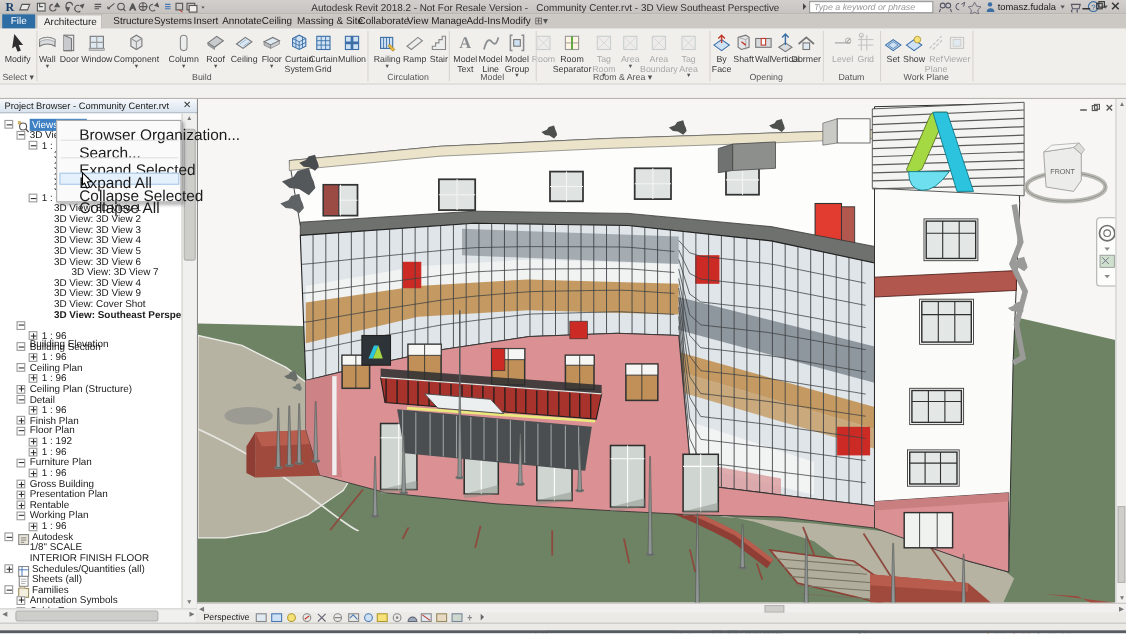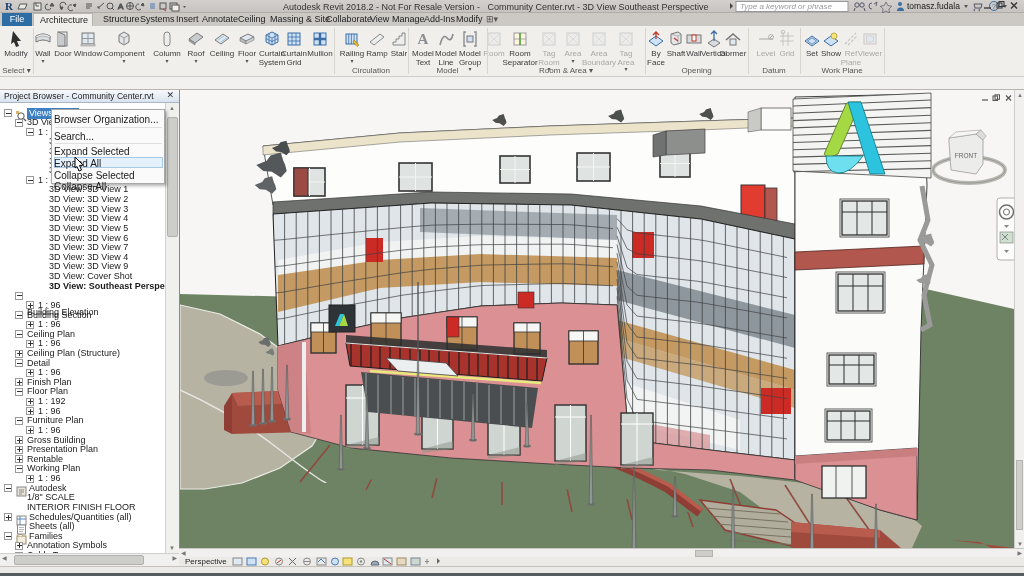--- a/index.html
+++ b/index.html
@@ -32,21 +32,21 @@
 #hscrollb .th { position:absolute; left:14px; top:1px; width:130px; height:10px; background:#cdcdca; border:1px solid #b0b0ae; border-radius:2px; }
 #viewport { position:absolute; left:179px; top:90px; width:835px; height:458px; background:#f7f6f4; border-left:1px solid #888; }
 #vpscroll { position:absolute; left:1014px; top:90px; width:10px; height:458px; background:#f1f0ee; border-left:1px solid #ccc; }
 #vpscroll .th { position:absolute; left:1px; top:370px; width:7px; height:70px; background:#cfcecb; border:1px solid #b5b4b1; }
 #hscroll { position:absolute; left:179px; top:548px; width:845px; height:9px; background:#f1f0ee; border-top:1px solid #c8c7c4; }
 #hscroll .th { position:absolute; left:516px; top:1px; width:18px; height:7px; background:#cfcecb; border:1px solid #b5b4b1; }
 #viewbar { position:absolute; left:179px; top:557px; width:845px; height:9px; background:#eceae7; font-size:8px; color:#222; }
 #status { position:absolute; left:0; top:566px; width:1024px; height:7px; background:#eceae7; border-top:1px solid #c5c2be; }
 #taskbar { position:absolute; left:0; top:573px; width:1024px; height:3px; background:#575c63; }
 #menu { position:absolute; left:51px; top:109px; width:114px; height:75px; background:#fafafa; border:1px solid #a8a8a8; box-shadow:2px 2px 3px rgba(0,0,0,0.3); }
-.mi { position:absolute; left:2px; font-size:10px; color:#1a1a1a; white-space:nowrap; }
+.mi { position:absolute; left:20px; font-size:14px; color:#1a1a1a; white-space:nowrap; }
 .msep { position:absolute; left:3px; width:107px; height:1px; background:#e0e0e0; }
 </style></head><body>
 <div id="scr">
   <div id="title">
     <svg width="280" height="13" style="position:absolute;left:0;top:0">
       <text x="5" y="10" font-size="11" font-weight="bold" fill="#1a3f6f" font-family="Liberation Serif,serif">R</text>
       <g stroke="#555" fill="none" stroke-width="1">
         <path d="M20,4 h7 l-2,5 h-7 Z" fill="#e8e8e6"></path>
         <rect x="34" y="3" width="7" height="7" fill="#e8e8e6"></rect>
           <path d="M36,3 v3 h3"></path>
@@ -366,20 +366,21 @@
       </div>
       <div class="rb" style="left:849px;">
         <div class="ri"><svg width="20" height="20" viewBox="0 0 20 20" opacity="0.45">
             <rect x="4" y="5" width="12" height="10" fill="#e9eaeb" stroke="#999"></rect>
             <rect x="6.5" y="7" width="7" height="6" fill="#cfe2f5" stroke="#999" stroke-width="0.7"></rect>
           </svg></div>
         <div class="rl g">Viewer</div>
       </div>
       <div class="plbl" style="left:0px;width:33px;">Select ▾</div>
       <div class="psep" style="left:33px;"></div>
+      <div class="plbl" style="left:33px;width:301px;">Build</div>
       <div class="psep" style="left:334px;"></div>
       <div class="plbl" style="left:334px;width:74px;">Circulation</div>
       <div class="psep" style="left:408px;"></div>
       <div class="plbl" style="left:408px;width:79px;">Model</div>
       <div class="psep" style="left:487px;"></div>
       <div class="plbl" style="left:487px;width:158px;">Room &amp; Area ▾</div>
       <div class="psep" style="left:645px;"></div>
       <div class="plbl" style="left:645px;width:103px;">Opening</div>
       <div class="psep" style="left:748px;"></div>
       <div class="plbl" style="left:748px;width:52px;">Datum</div>
@@ -744,21 +745,21 @@
         <div class="trow" style="left:49px;top:62.22px;">3D View: 3D View D</div>
         <div class="tbox" style="left:26px;top:73.33999999999999px;"></div>
         <div class="tbh" style="left:27.5px;top:76.83999999999999px;"></div>
         <div class="trow" style="left:38px;top:71.83999999999999px;">1 : 0</div>
         <div class="trow" style="left:49px;top:81.46px;">3D View: 3D View 1</div>
         <div class="trow" style="left:49px;top:91.08px;">3D View: 3D View 2</div>
         <div class="trow" style="left:49px;top:100.69999999999999px;">3D View: 3D View 3</div>
         <div class="trow" style="left:49px;top:110.32px;">3D View: 3D View 4</div>
         <div class="trow" style="left:49px;top:119.94px;">3D View: 3D View 5</div>
         <div class="trow" style="left:49px;top:129.56px;">3D View: 3D View 6</div>
-        <div class="trow" style="left:49px;top:139.17999999999998px;">3D View: 3D View 7</div>
+        <div class="trow" style="left:65px;top:139.17999999999998px;">3D View: 3D View 7</div>
         <div class="trow" style="left:49px;top:148.79999999999998px;">3D View: 3D View 4</div>
         <div class="trow" style="left:49px;top:158.42px;">3D View: 3D View 9</div>
         <div class="trow" style="left:49px;top:168.04px;">3D View: Cover Shot</div>
         <div class="trow b" style="left:49px;top:177.66px;">3D View: Southeast Perspective</div>
         <div class="tbox" style="left:15px;top:188.77999999999997px;"></div>
         <div class="tbh" style="left:16.5px;top:192.27999999999997px;"></div>
         <div class="trow" style="left:27px;top:204px;text-align:center;">Building Elevation</div>
         <div class="tbox" style="left:26px;top:198.39999999999998px;"></div>
         <div class="tbh" style="left:27.5px;top:201.89999999999998px;"></div>
         <div class="tbv" style="left:29.5px;top:199.89999999999998px;"></div>

